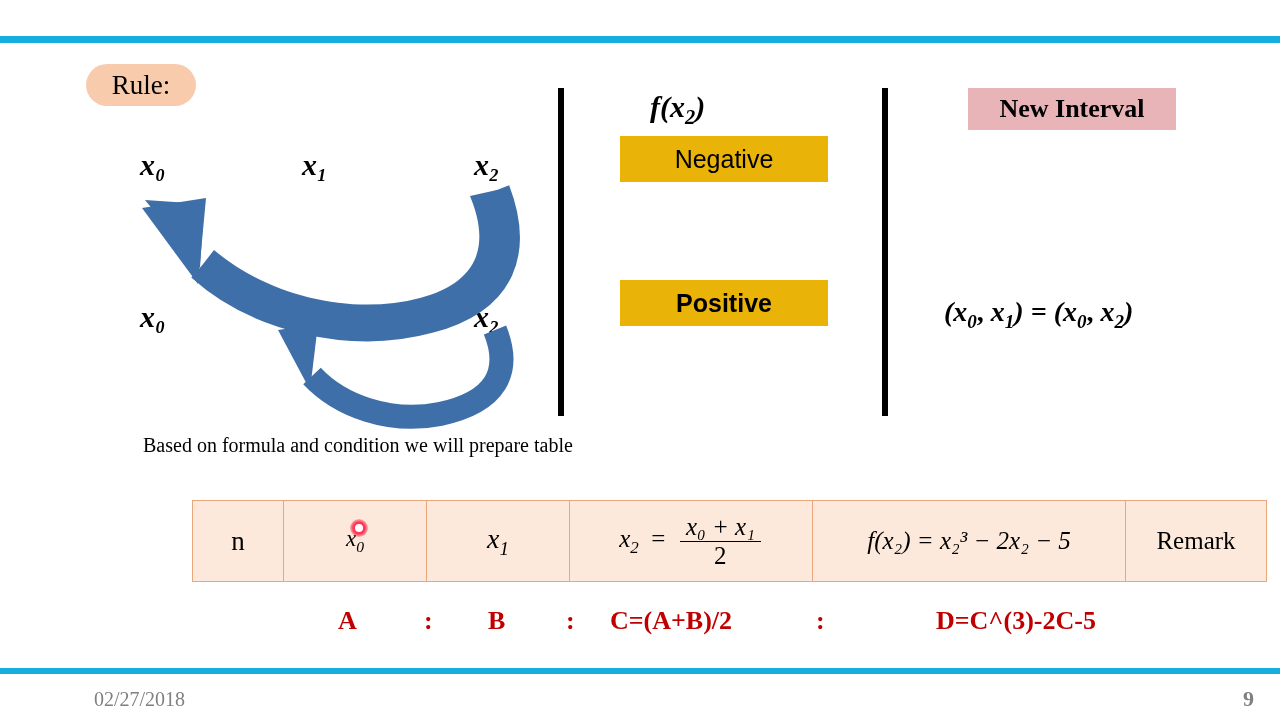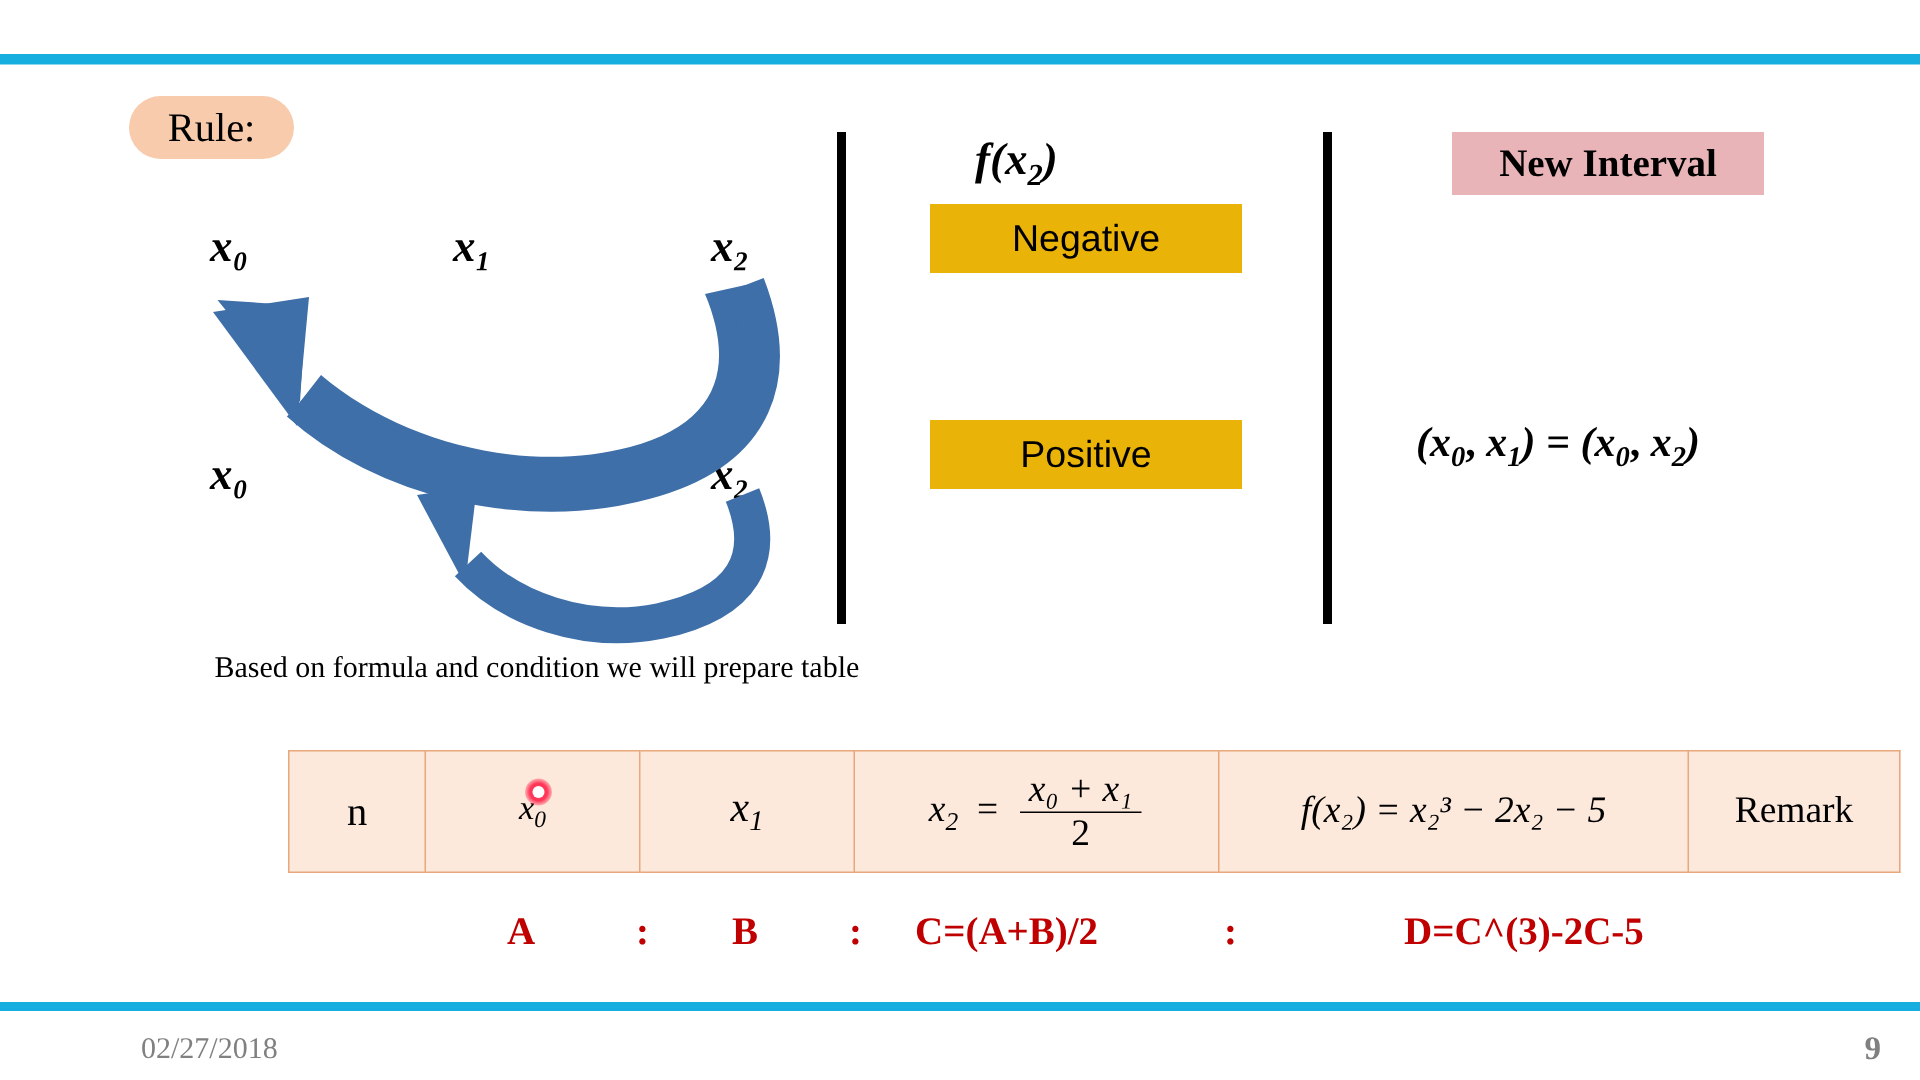--- a/index.html
+++ b/index.html
@@ -182,24 +182,24 @@
     </g>
   </svg>
 
   <div class="vsep" style="left:558px; top:88px; height:328px;"></div>
   <div class="vsep" style="left:882px; top:88px; height:328px;"></div>
 
   <div class="fx-head">
     <span class="mi">f</span>(<span class="mi">x<sub>2</sub></span>)
   </div>
   <div class="cellbox" style="left:620px; top:136px;">Negative</div>
-  <div class="cellbox" style="left:620px; top:280px;">Positive</div>
+  <div class="cellbox" style="left:620px; top:280px;font-weight:bold;">Positive</div>
 
   <div class="ni-badge">New Interval</div>
-  <div class="interval" style="left:944px; top:280px;">
+  <div class="interval" style="left:944px; top:296px;">
     (<span class="mi">x<sub>0</sub></span><span class="np">,</span>&nbsp;<span class="mi">x<sub>1</sub></span>) = (<span class="mi">x<sub>0</sub></span><span class="np">,</span>&nbsp;<span class="mi">x<sub>2</sub></span>)
   </div>
 
   <div class="based-text">Based on formula and condition we will prepare table</div>
 
   <table class="tbl">
     <tbody>
         <tr>
       <td class="c-n">n</td>
       <td class="c-x0">

